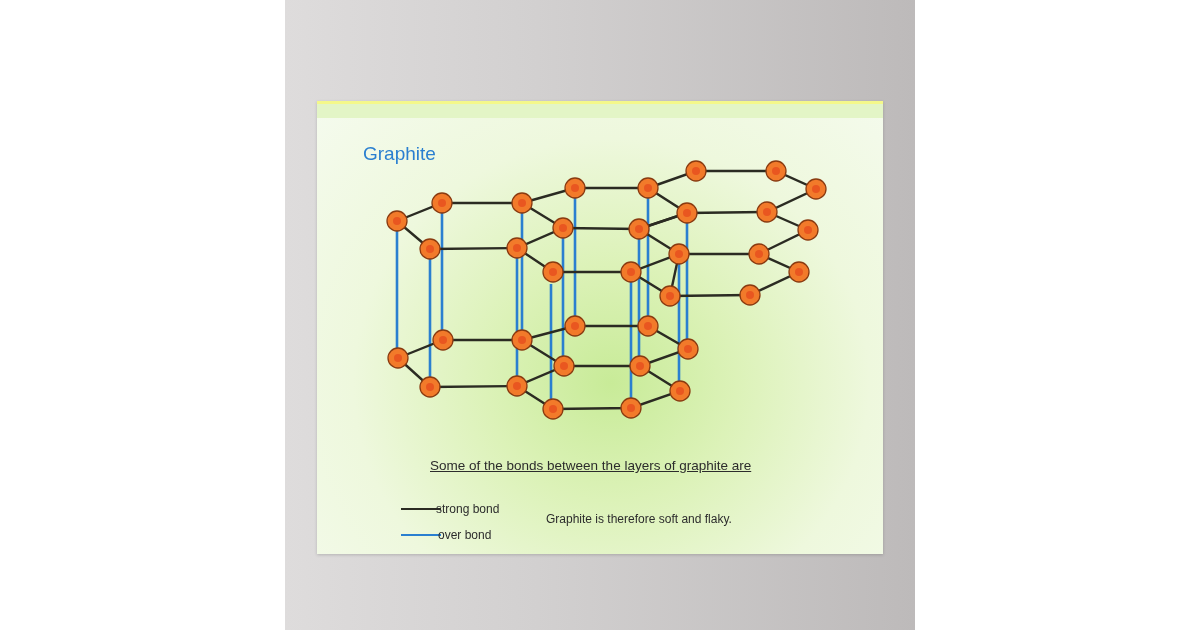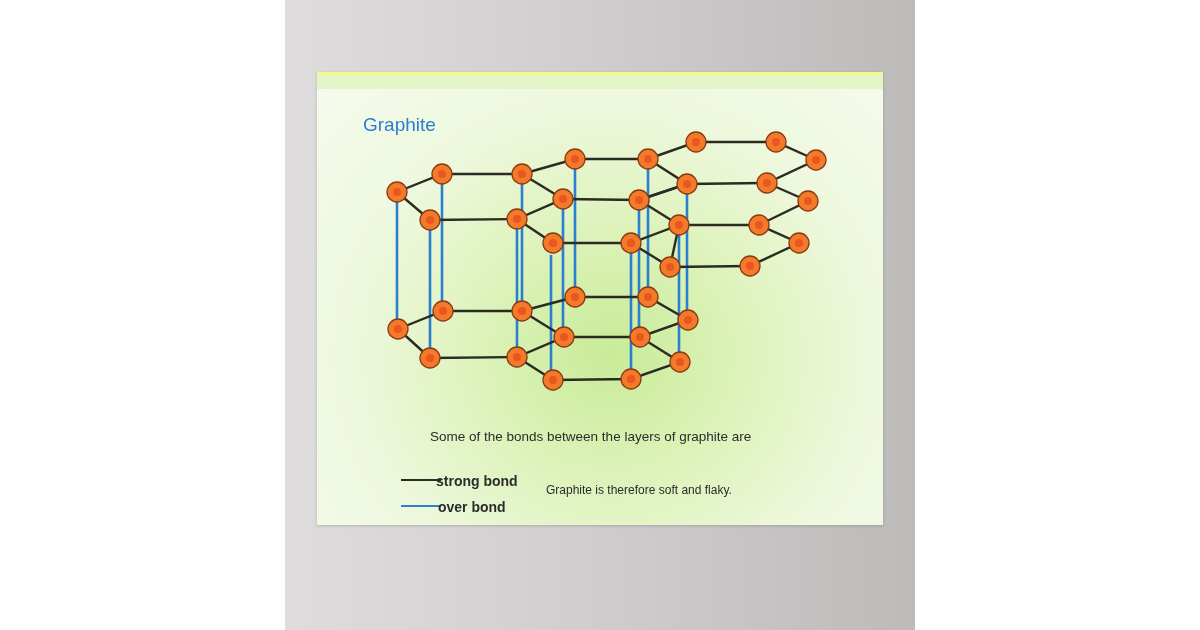--- a/index.html
+++ b/index.html
@@ -6,41 +6,41 @@
   body {
     width:1200px; height:630px; overflow:hidden; position:relative;
     background:#ffffff;
     font-family:"Liberation Sans", sans-serif;
   }
   .wall {
     position:absolute; left:285px; top:0; width:630px; height:630px;
     background:linear-gradient(90deg,#dedcdc 0%,#d2d0d0 40%,#bdbaba 100%);
   }
   .poster {
-    position:absolute; left:317px; top:72px; width:566px; height:453px;
+    position:absolute; left:317px; top:101px; width:566px; height:453px;
     background:radial-gradient(ellipse at 52% 62%, #c8eb98 0%, #dcf2b8 30%, #eef8dd 62%, #f5fbee 100%);
     box-shadow:0 1px 3px rgba(0,0,0,0.18);
     border-top:3px solid #f4f88a;
     box-sizing:border-box;
   }
   .poster-band {
     position:absolute; left:0; top:0; width:100%; height:14px;
     background:#e3f5c6;
   }
   .title {
     position:absolute; left:46px; top:39px; font-size:19px; color:#2a7fd0;
   }
   svg.diagram { position:absolute; left:0; top:0; }
   .desc {
-    position:absolute; left:113px; top:354px; font-size:13.5px; color:#2c2c2c; line-height:16px;
+    position:absolute; left:113px; top:354px; font-size:13.5px; color:#2c2c2c; line-height:16px;text-decoration:underline;
   }
   .legend-line { position:absolute; height:2px; width:40px; }
   .legend-strong { left:84px; top:404px; background:#2b2b22; }
   .legend-weak { left:84px; top:430px; background:#2a7fd0; }
-  .legend-label { position:absolute; font-size:14px; color:#2c2c2c;font-weight:bold; }
+  .legend-label { position:absolute; font-size:12px; color:#2c2c2c; }
   .lbl-strong { left:119px; top:398px; }
   .lbl-weak { left:121px; top:424px; }
   .conclusion { position:absolute; left:229px; top:408px; font-size:12px; color:#2c2c2c; }
 </style>
 </head>
 <body>
 
 <div class="wall"></div>
 
 <div class="poster">

